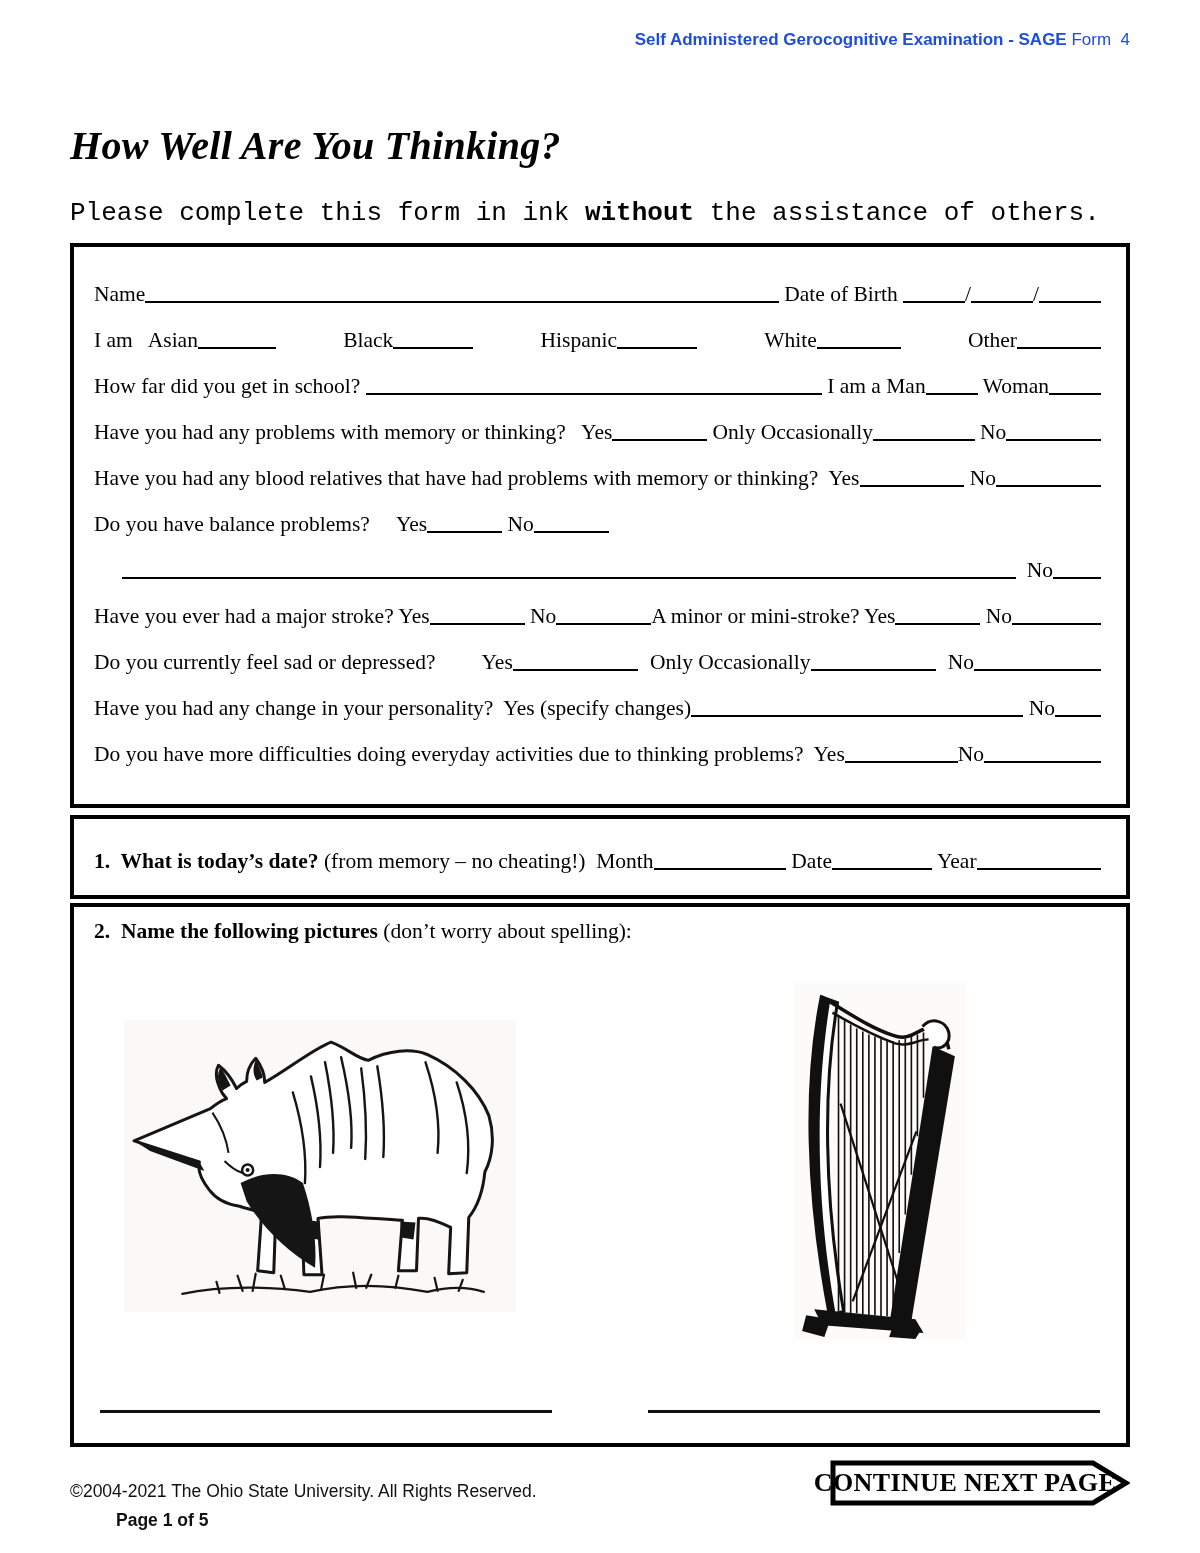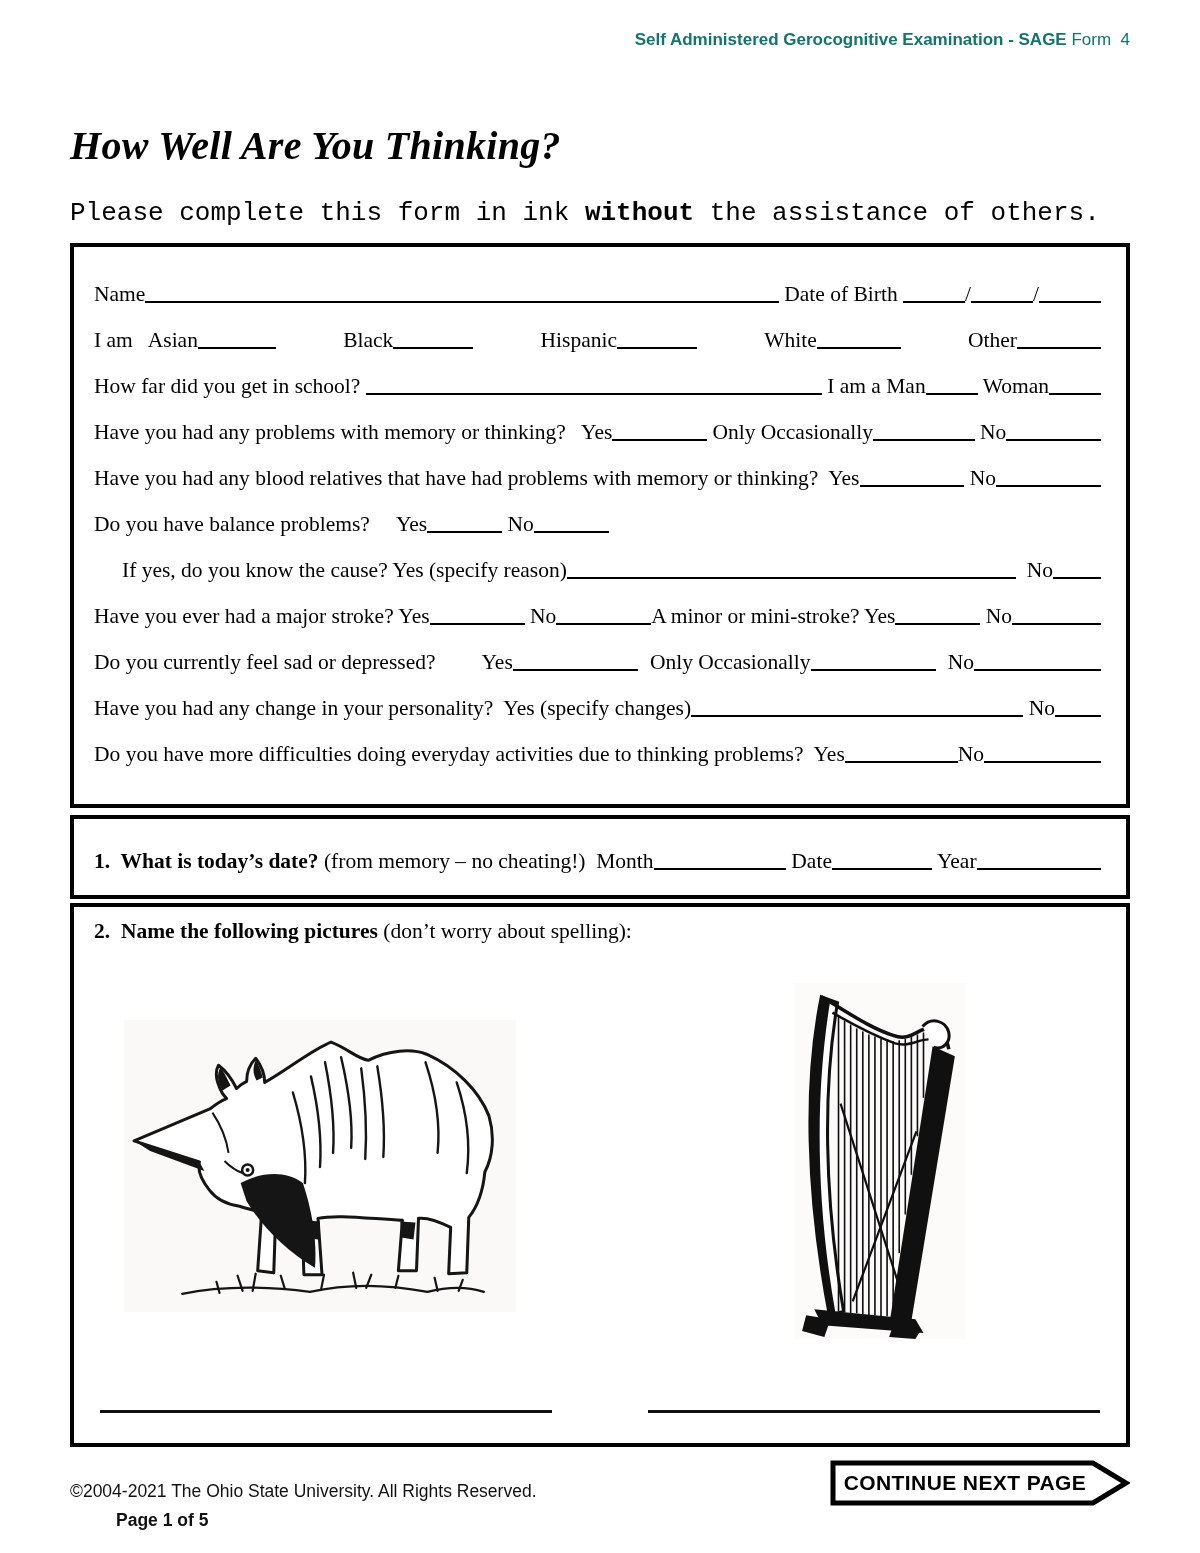--- a/index.html
+++ b/index.html
@@ -3,21 +3,21 @@
 <meta charset="utf-8">
 <style>
   html,body { margin:0; padding:0; background:#ffffff; }
   .page {
     position:relative; width:1200px; height:1553px; background:#ffffff;
     font-family:"Liberation Serif", serif; color:#000; overflow:hidden;
   }
   
   .doc-header {
     position:absolute; top:30px; right:70px; font-family:"Liberation Sans", sans-serif;
-    font-size:17px; color:#0f766e; white-space:pre;
+    font-size:17px; color:#1d4ed8; white-space:pre;
   }
   .doc-header .b { font-weight:700; }
   
   .main-title {
     position:absolute; left:70px; top:122px; font-size:40px; font-weight:bold; font-style:italic;
     letter-spacing:0.3px;
   }
   .intro-line { position:absolute; left:70px; top:198px; font-size:26px; white-space:pre;font-family:Liberation Mono, monospace; }
   .intro-line .b { font-weight:bold; }
   
@@ -49,21 +49,21 @@
   .footer-version {
     position:absolute; left:70px; top:1510px; font-family:"Liberation Sans", sans-serif;
     font-size:17.5px; color:#111; display:flex; align-items:baseline;
   }
   .footer-version .spacer { display:inline-block; width:46px; }
   .footer-version .pagenum { font-weight:700; }
   .continue-btn { position:absolute; left:830px; top:1459px; width:300px; height:48px; cursor:pointer; }
   .continue-btn svg { position:absolute; left:0; top:0; }
   .continue-label {
     position:absolute; left:10px; top:0; width:250px; height:48px; display:flex; align-items:center;
-    justify-content:center; font-family:Liberation Sans, sans-serif; font-weight:bold; font-size:21px;
+    justify-content:center; font-family:Liberation Serif, serif; font-weight:bold; font-size:26px;
     letter-spacing:0.4px; white-space:nowrap;
   }
 </style>
 </head>
 <body>
 
 <div class="page">
 
   <div class="doc-header"><span class="b">Self Administered Gerocognitive Examination - SAGE</span><span> Form  4</span></div>
 
@@ -120,21 +120,20 @@
         <span class="seg-text"> No</span>
         <span class="blank" style="flex: 1 1 52px;"></span>
       </div>
       <div class="form-row">
         <span class="seg-text">Do you have balance problems?     Yes</span>
         <span class="blank" style="flex: 0 1 75px;"></span>
         <span class="seg-text"> No</span>
         <span class="blank" style="flex: 0 1 75px;"></span>
       </div>
       <div class="form-row indent">
-        <span class="seg-text">If yes, do you know the cause? Yes (specify reason)</span>
         <span class="blank" style="flex: 6 1 260px;"></span>
         <span class="seg-text">  No</span>
         <span class="blank" style="flex: 0 1 48px;"></span>
       </div>
       <div class="form-row">
         <span class="seg-text">Have you ever had a major stroke? Yes</span>
         <span class="blank" style="flex: 1 1 58px;"></span>
         <span class="seg-text"> No</span>
         <span class="blank" style="flex: 1 1 58px;"></span>
         <span class="seg-text">A minor or mini-stroke? Yes</span>

